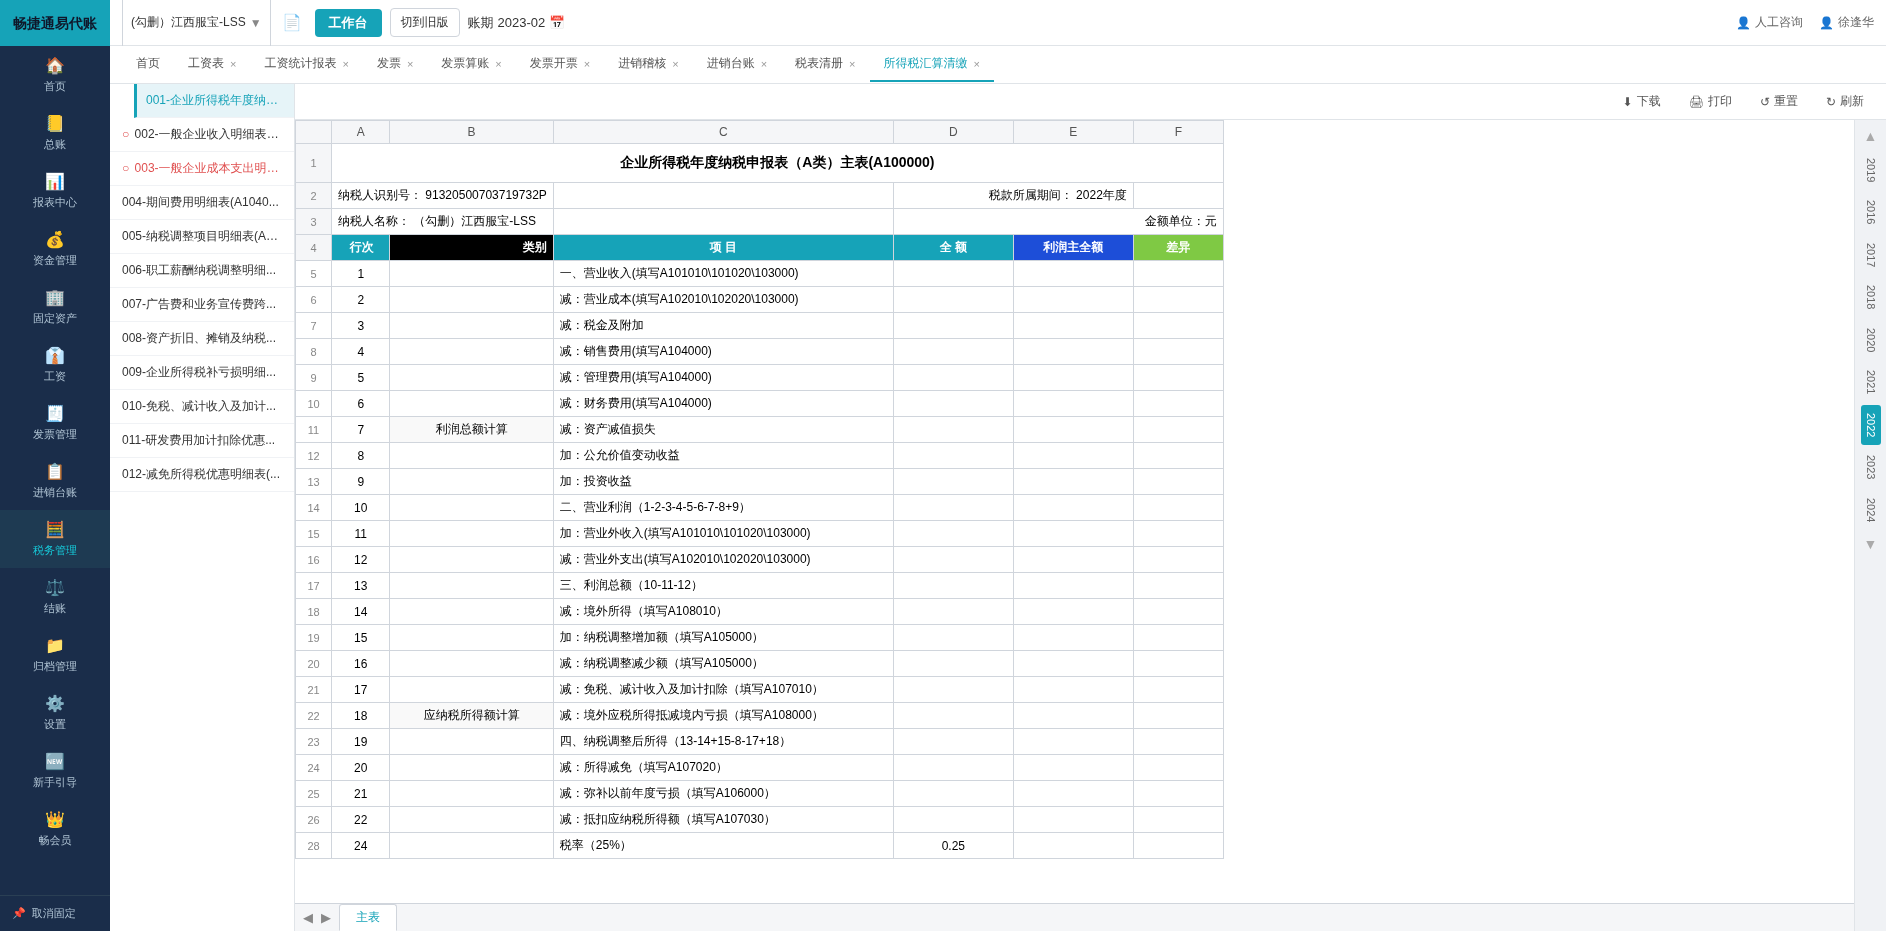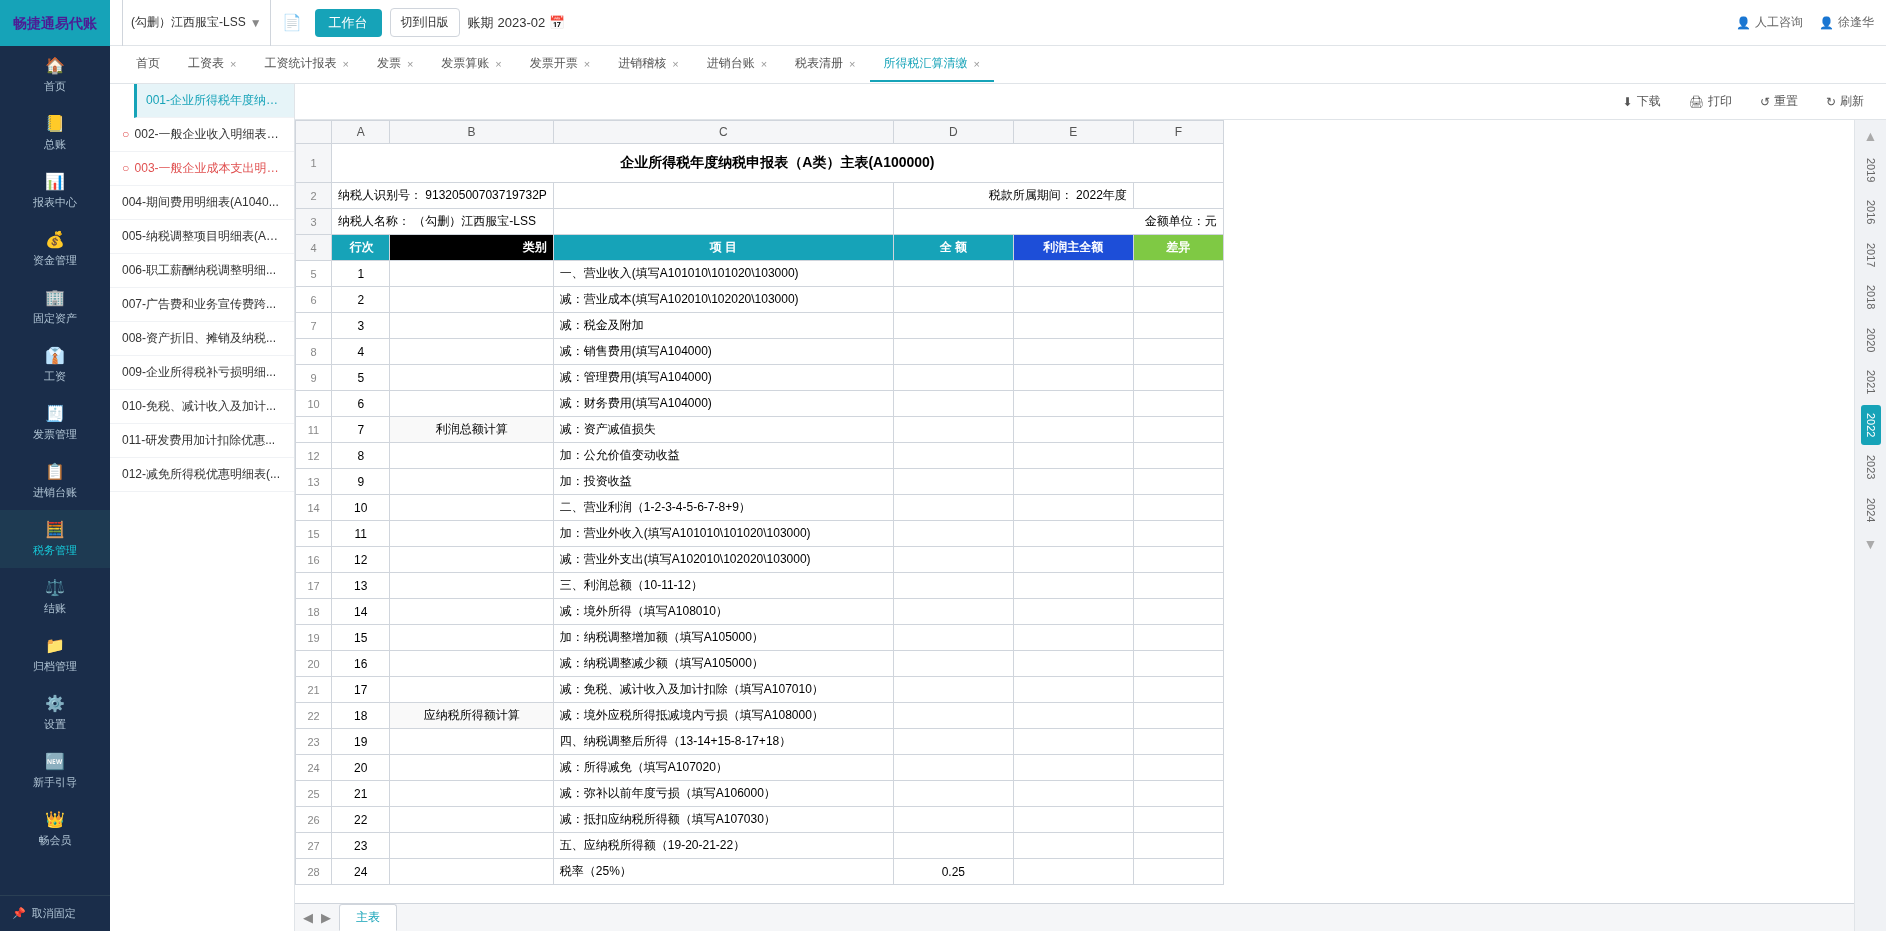--- a/index.html
+++ b/index.html
@@ -1,35 +1,35 @@
 <!DOCTYPE html>
 <html><head>
   <meta charset="utf-8">
   <style>
     * { box-sizing: border-box; margin: 0; padding: 0; }
     body { font-family: 'Microsoft YaHei', Arial, sans-serif; font-size: 12px; background: #f0f2f5; display: flex; height: 931px; overflow: hidden; }
 
     
     .sidebar { width: 110px; background: #1a2d4a; color: #cdd6e0; display: flex; flex-direction: column; height: 100%; flex-shrink: 0; }
-    .sidebar-logo { background: #16a3b8; padding: 14px 8px; font-size: 14px; font-weight: bold; color: #4c1d95; text-align: center; line-height: 1.3; }
+    .sidebar-logo { background: #16a3b8; padding: 14px 8px; font-size: 14px; font-weight: bold; color: #0f172a; text-align: center; line-height: 1.3; }
     .sidebar-item { display: flex; flex-direction: column; align-items: center; padding: 10px 5px; cursor: pointer; font-size: 11px; color: #afc3d3; gap: 4px; }
     .sidebar-item.active { background: #1e3a52; color: #16c8d8; }
     .sidebar-icon { font-size: 16px; }
     .sidebar-bottom { margin-top: auto; border-top: 1px solid #2a3f54; }
     .sidebar-bottom-item { display: flex; align-items: center; padding: 10px 12px; cursor: pointer; color: #afc3d3; font-size: 11px; gap: 6px; }
 
     
     .main { flex: 1; display: flex; flex-direction: column; overflow: hidden; }
 
     
     .topbar { background: #fff; height: 46px; display: flex; align-items: center; padding: 0 12px; border-bottom: 1px solid #e0e4e8; gap: 8px; flex-shrink: 0; }
     .company-selector { display: flex; align-items: center; gap: 4px; border: 1px solid #d0d5dc; border-radius: 4px; padding: 20px 8px; font-size: 12px; cursor: pointer; color: #333; }
     .company-selector .arrow { color: #888; }
     .doc-icon { color: #888; font-size: 16px; cursor: pointer; margin: 0 4px; }
-    .btn-workbench { background: #16a3b8; color: #fff; border: none; border-radius: 4px; padding: 5px 14px; font-size: 13px; cursor: pointer; }
+    .btn-workbench { background: #16a3b8; color: #fff; border: none; border-radius: 4px; padding: 5px 14px; font-size: 13px; cursor: pointer; font-weight: bold; }
     .btn-cutdate { background: #fff; color: #333; border: 1px solid #d0d5dc; border-radius: 4px; padding: 5px 10px; font-size: 12px; cursor: pointer; }
     .account-period { font-size: 13px; color: #333; display: flex; align-items: center; gap: 4px; }
     .topbar-right { margin-left: auto; display: flex; align-items: center; gap: 16px; color: #666; font-size: 12px; }
     .topbar-right-item { display: flex; align-items: center; gap: 4px; cursor: pointer; }
 
     
     .nav-tabs { background: #fff; border-bottom: 1px solid #e0e4e8; display: flex; align-items: center; padding: 0 12px; flex-shrink: 0; overflow-x: auto; height: 38px; }
     .nav-tab { display: flex; align-items: center; gap: 4px; padding: 8px 14px; font-size: 12px; color: #555; cursor: pointer; border-bottom: 2px solid transparent; white-space: nowrap; }
     .nav-tab.active { color: #16a3b8; border-bottom: 2px solid #16a3b8; font-weight: 500; }
     .nav-tab .close-x { color: #999; margin-left: 2px; font-size: 11px; }
@@ -544,29 +544,20 @@
                 <tr class="data-row">
                   <td class="row-num">26</td>
                   <td class="item-num">22</td>
                   <td class="category"></td>
                   <td class="project">减：抵扣应纳税所得额（填写A107030）</td>
                   <td class="amount"></td>
                   <td></td>
                   <td></td>
                 </tr>
                 <tr class="data-row">
-                  <td class="row-num">27</td>
-                  <td class="item-num">23</td>
-                  <td class="category"></td>
-                  <td class="project">五、应纳税所得额（19-20-21-22）</td>
-                  <td class="amount"></td>
-                  <td></td>
-                  <td></td>
-                </tr>
-                <tr class="data-row">
                   <td class="row-num">28</td>
                   <td class="item-num">24</td>
                   <td class="category"></td>
                   <td class="project">税率（25%）</td>
                   <td class="amount">0.25</td>
                   <td></td>
                   <td></td>
                 </tr>
 
               </tbody>

